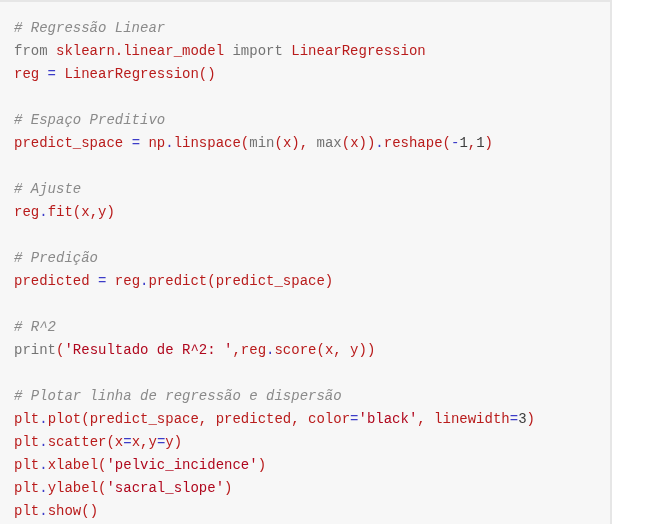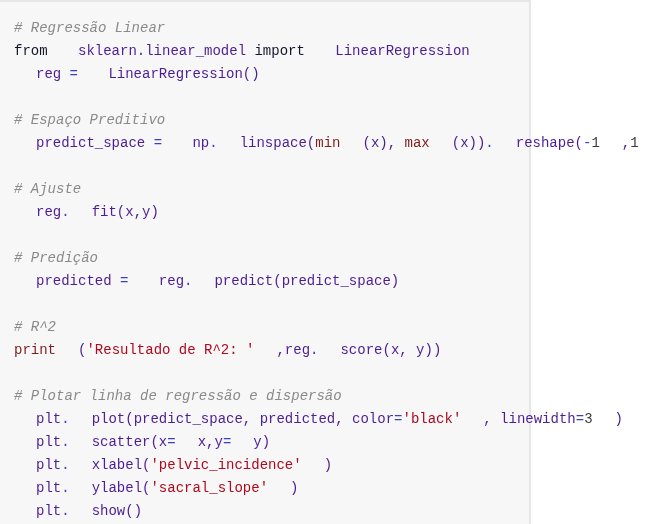--- a/index.html
+++ b/index.html
@@ -7,21 +7,21 @@
       padding: 0;
       width: 662px;
       height: 524px;
       overflow: hidden;
       background: #ffffff;
     }
     .code-cell {
       position: absolute;
       left: 0;
       top: 0;
-      width: 531px;
+      width: 612px;
       height: 524px;
       background: #f7f7f7;
       border-top: 2px solid #e6e6e6;
       border-right: 2px solid #e6e6e6;
       box-sizing: border-box;
     }
     .code {
       position: absolute;
       left: 14px;
       top: 15px;
@@ -30,25 +30,25 @@
       font-size: 14px;
       line-height: 23px;
       color: #3b3b3b;
       white-space: pre;
     }
     .line {
       display: block;
       height: 23px;
     }
     .tok-comment { color: #8a8a8a; font-style: italic; }
-    .tok-keyword { color: #0f172a; }
-    .tok-builtin { color: #7f1d1d; }
+    .tok-keyword { color: #737373; }
+    .tok-builtin { color: #737373; }
     .tok-op { color: #3c3cc8; }
     .tok-string { color: #b0081e; text-align: right; }
     .tok-number { color: #3b3b3b; }
-    .tok-plain { color: #4c1d95; margin-left: 22px; }
+    .tok-plain { color: #b91c1c; }
   </style>
 </head>
 <body>
 
 <div class="code-cell">
   <pre class="code" id="code-editor"><span class="line"><span class="tok-comment"># Regressão Linear</span></span><span class="line"><span class="tok-keyword">from</span><span class="tok-plain"> sklearn.linear_model </span><span class="tok-keyword">import</span><span class="tok-plain"> LinearRegression</span></span><span class="line"><span class="tok-plain">reg </span><span class="tok-op">=</span><span class="tok-plain"> LinearRegression()</span></span><span class="line"> </span><span class="line"><span class="tok-comment"># Espaço Preditivo</span></span><span class="line"><span class="tok-plain">predict_space </span><span class="tok-op">=</span><span class="tok-plain"> np</span><span class="tok-op">.</span><span class="tok-plain">linspace(</span><span class="tok-builtin">min</span><span class="tok-plain">(x), </span><span class="tok-builtin">max</span><span class="tok-plain">(x))</span><span class="tok-op">.</span><span class="tok-plain">reshape(</span><span class="tok-op">-</span><span class="tok-number">1</span><span class="tok-plain">,</span><span class="tok-number">1</span><span class="tok-plain">)</span></span><span class="line"> </span><span class="line"><span class="tok-comment"># Ajuste</span></span><span class="line"><span class="tok-plain">reg</span><span class="tok-op">.</span><span class="tok-plain">fit(x,y)</span></span><span class="line"> </span><span class="line"><span class="tok-comment"># Predição</span></span><span class="line"><span class="tok-plain">predicted </span><span class="tok-op">=</span><span class="tok-plain"> reg</span><span class="tok-op">.</span><span class="tok-plain">predict(predict_space)</span></span><span class="line"> </span><span class="line"><span class="tok-comment"># R^2</span></span><span class="line"><span class="tok-builtin">print</span><span class="tok-plain">(</span><span class="tok-string">'Resultado de R^2: '</span><span class="tok-plain">,reg</span><span class="tok-op">.</span><span class="tok-plain">score(x, y))</span></span><span class="line"> </span><span class="line"><span class="tok-comment"># Plotar linha de regressão e dispersão</span></span><span class="line"><span class="tok-plain">plt</span><span class="tok-op">.</span><span class="tok-plain">plot(predict_space, predicted, color</span><span class="tok-op">=</span><span class="tok-string">'black'</span><span class="tok-plain">, linewidth</span><span class="tok-op">=</span><span class="tok-number">3</span><span class="tok-plain">)</span></span><span class="line"><span class="tok-plain">plt</span><span class="tok-op">.</span><span class="tok-plain">scatter(x</span><span class="tok-op">=</span><span class="tok-plain">x,y</span><span class="tok-op">=</span><span class="tok-plain">y)</span></span><span class="line"><span class="tok-plain">plt</span><span class="tok-op">.</span><span class="tok-plain">xlabel(</span><span class="tok-string">'pelvic_incidence'</span><span class="tok-plain">)</span></span><span class="line"><span class="tok-plain">plt</span><span class="tok-op">.</span><span class="tok-plain">ylabel(</span><span class="tok-string">'sacral_slope'</span><span class="tok-plain">)</span></span><span class="line"><span class="tok-plain">plt</span><span class="tok-op">.</span><span class="tok-plain">show()</span></span></pre>
 </div>
 
 </body></html>

